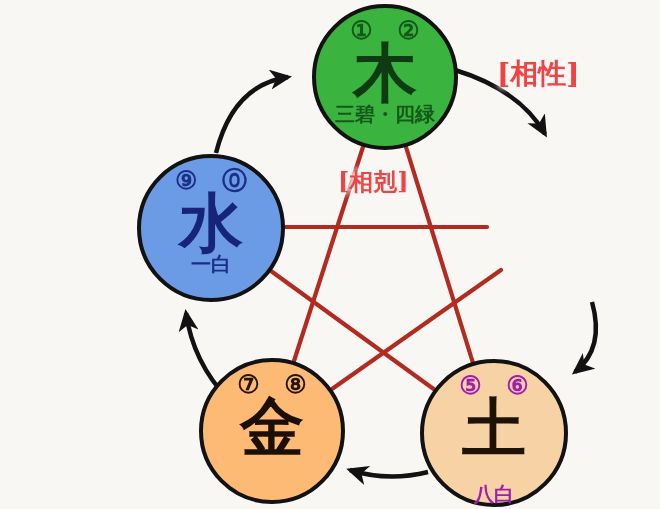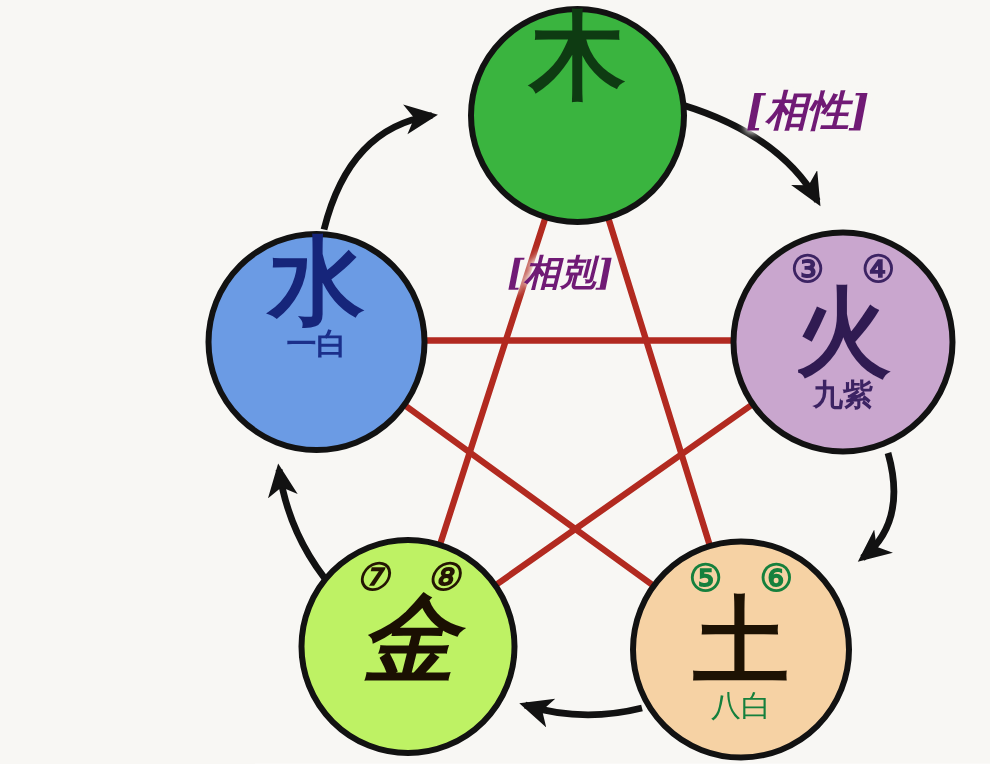--- a/index.html
+++ b/index.html
@@ -43,53 +43,53 @@
   }
   .circle .sub{
     font-size:20px;
     font-weight:700;
     line-height:1.05;
     margin-top:-1px;
     white-space:nowrap;
   }
   .circle .sub2{
     font-size:20px;
-    font-weight:400;
+    font-weight:700;
     line-height:1.0;
     white-space:nowrap;
+    margin-top:24px;
   }
   
   .wood { left:312px; top:4px;   width:146px; height:146px; background:#3ab43f; }
   .wood .nums, .wood .sub { color:#14591a; }
   .wood .char { color:#0e3b12; }
 
   .water{ left:137px; top:154px; width:148px; height:148px; background:#6b9be4; }
   .water .nums, .water .sub { color:#1b2f8a; }
   .water .char { color:#16257a; }
 
   .fire { left:487px; top:153px; width:150px; height:150px; background:#c9a6ce; }
   .fire .nums, .fire .sub { color:#3c2363; }
   .fire .char { color:#301b52; }
 
-  .metal{ left:199px; top:358px; width:146px; height:146px; background:#bef264;font-style:italic; }
+  .metal{ left:199px; top:358px; width:146px; height:146px; background:#fdba74; }
   .metal .nums, .metal .sub { color:#241503; }
   .metal .char { color:#1a0f02; }
 
   .earth{ left:420px; top:359px; width:148px; height:148px; background:#f6d2a4; }
-  .earth .nums, .earth .sub, .earth .sub2 { color:#15803d; }
+  .earth .nums, .earth .sub, .earth .sub2 { color:#a21caf; }
   .earth .char { color:#1d1203; }
 
   .cycle-label{
     position:absolute;
     z-index:3;
-    color:#701a75;
+    color:#ef4444;
     font-weight:700;
     white-space:nowrap;
     text-shadow:0 0 4px #f8f7f4, 0 0 6px #f8f7f4, 0 0 8px #f8f7f4;
-    font-style:italic;
   }
   .label-aisho{ left:497px; top:55px;  font-size:28px; }
   .label-sokoku{ left:338px; top:166px; font-size:24px; }
 </style>
 </head>
 <body>
 
 <div class="canvas">
 
   <svg class="lines" width="660" height="509" viewBox="0 0 660 509">
@@ -110,33 +110,31 @@
     <g stroke="#121212" stroke-width="4.5" fill="none">
       <path d="M216,153 Q233,85 288,77" marker-end="url(#ah)"></path>
       <path d="M455,70  Q520,90 545,134" marker-end="url(#ah)"></path>
       <path d="M592,302 Q605,348 575,372" marker-end="url(#ah)"></path>
       <path d="M428,472 Q388,482 350,470" marker-end="url(#ah)"></path>
       <path d="M228,399 Q193,362 186,313" marker-end="url(#ah)"></path>
     </g>
   </svg>
 
   <div class="circle wood">
+    <div class="nums">① ②</div>
     <div class="char">木</div>
+    <div class="sub">三碧・四緑</div>
   </div>
 
   <div class="circle water">
+    <div class="nums">⑨ ⓪</div>
     <div class="char">水</div>
     <div class="sub">一白</div>
   </div>
 
-  <div class="circle fire">
-    <div class="nums">③ ④</div>
-    <div class="char">火</div>
-    <div class="sub">九紫</div>
-  </div>
 
   <div class="circle metal">
     <div class="nums">⑦ ⑧</div>
     <div class="char">金</div>
   </div>
 
   <div class="circle earth">
     <div class="nums">⑤ ⑥</div>
     <div class="char">土</div>
     <div class="sub2">八白</div>

